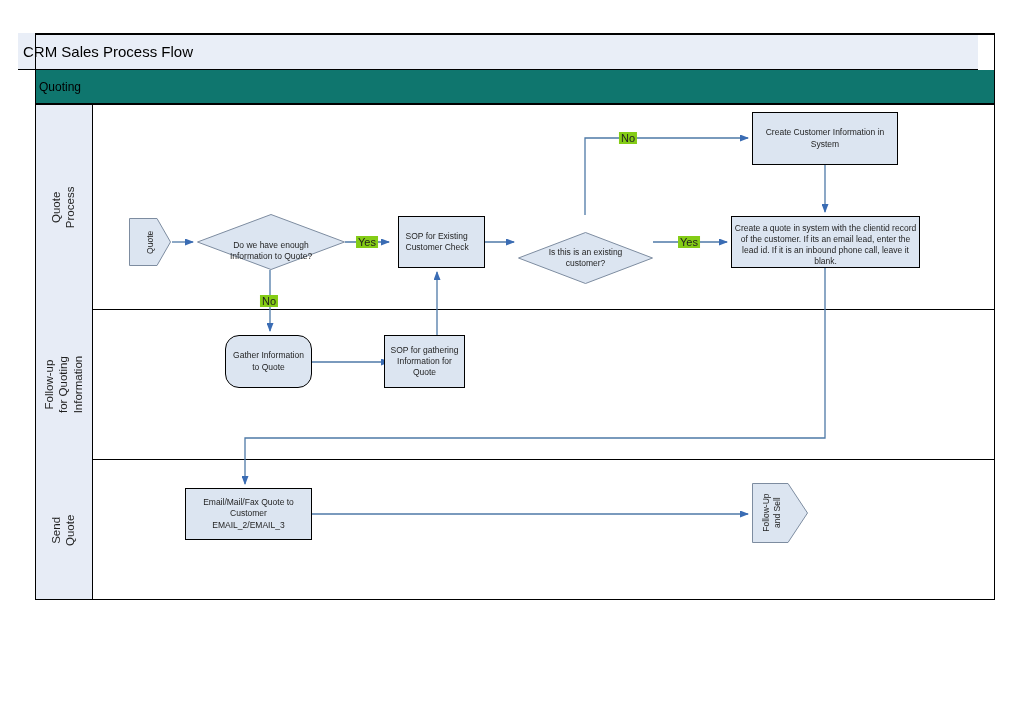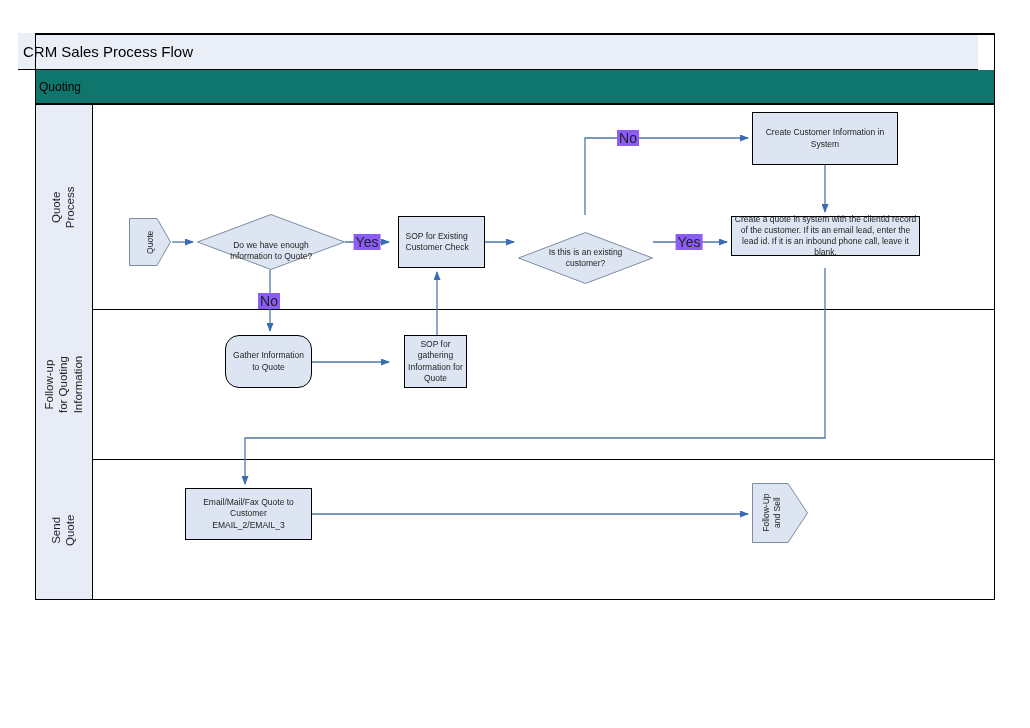--- a/index.html
+++ b/index.html
@@ -34,22 +34,22 @@
     align-items:center;justify-content:center;}
   .node-text{font-size:8.5px;line-height:1.3;text-align:center;color:#1f1f1f;}
   .node-text.left{text-align:left;}
   .node svg{position:absolute;left:0;top:0;display:block;}
   .node .overlay{position:absolute;left:0;top:0;width:100%;height:100%;
     display:flex;align-items:center;justify-content:center;}
   .rot-node{transform:rotate(-90deg);text-align:center;font-size:8.5px;
     line-height:1.25;color:#1f1f1f;white-space:normal;}
 
   
-  .edge-label{position:absolute;transform:translate(-50%,-50%);background:#8b5cf6;
-    font-size:14px;color:#1f1f1f;padding:0 2px;white-space:nowrap;}
+  .edge-label{position:absolute;transform:translate(-50%,-50%);background:#84cc16;
+    font-size:11px;color:#1f1f1f;padding:0 2px;white-space:nowrap;}
 </style>
 </head>
 <body>
 
 <div class="abs row-title">
   <span>CRM Sales Process Flow</span>
 </div>
 <div class="abs row-subtitle">
   <span>Quoting</span>
 </div>
@@ -115,29 +115,29 @@
   </svg>
   <div class="overlay">
     <div class="node-text" style="width:100px;">Is this is an existing customer?</div>
   </div>
 </div>
 
 <div class="node node-rect" style="left:752px;top:112px;width:146px;height:53px;">
   <div class="node-text" style="width:134px;">Create Customer Information in System</div>
 </div>
 
-<div class="node node-rect" style="left:731px;top:216px;width:189px;height:40px;">
+<div class="node node-rect" style="left:731px;top:216px;width:189px;height:52px;align-items:flex-end;">
   <div class="node-text" style="width:182px;">Create a quote in system with the clientid record of the customer. If its an email lead, enter the lead id. If it is an inbound phone call, leave it blank.</div>
 </div>
 
 <div class="node node-rect" style="left:225px;top:335px;width:87px;height:53px;border-radius:14px;">
   <div class="node-text" style="width:79px;">Gather Information to Quote</div>
 </div>
 
-<div class="node node-rect" style="left:404px;top:335px;width:63px;height:53px;">
+<div class="node node-rect" style="left:384px;top:335px;width:81px;height:53px;">
   <div class="node-text" style="width:79px;">SOP for gathering Information for Quote</div>
 </div>
 
 <div class="node node-rect" style="left:185px;top:488px;width:127px;height:52px;">
   <div class="node-text" style="width:119px;">
     <div>Email/Mail/Fax Quote to Customer</div>
     <div>EMAIL_2/EMAIL_3</div>
   </div>
 </div>
 

